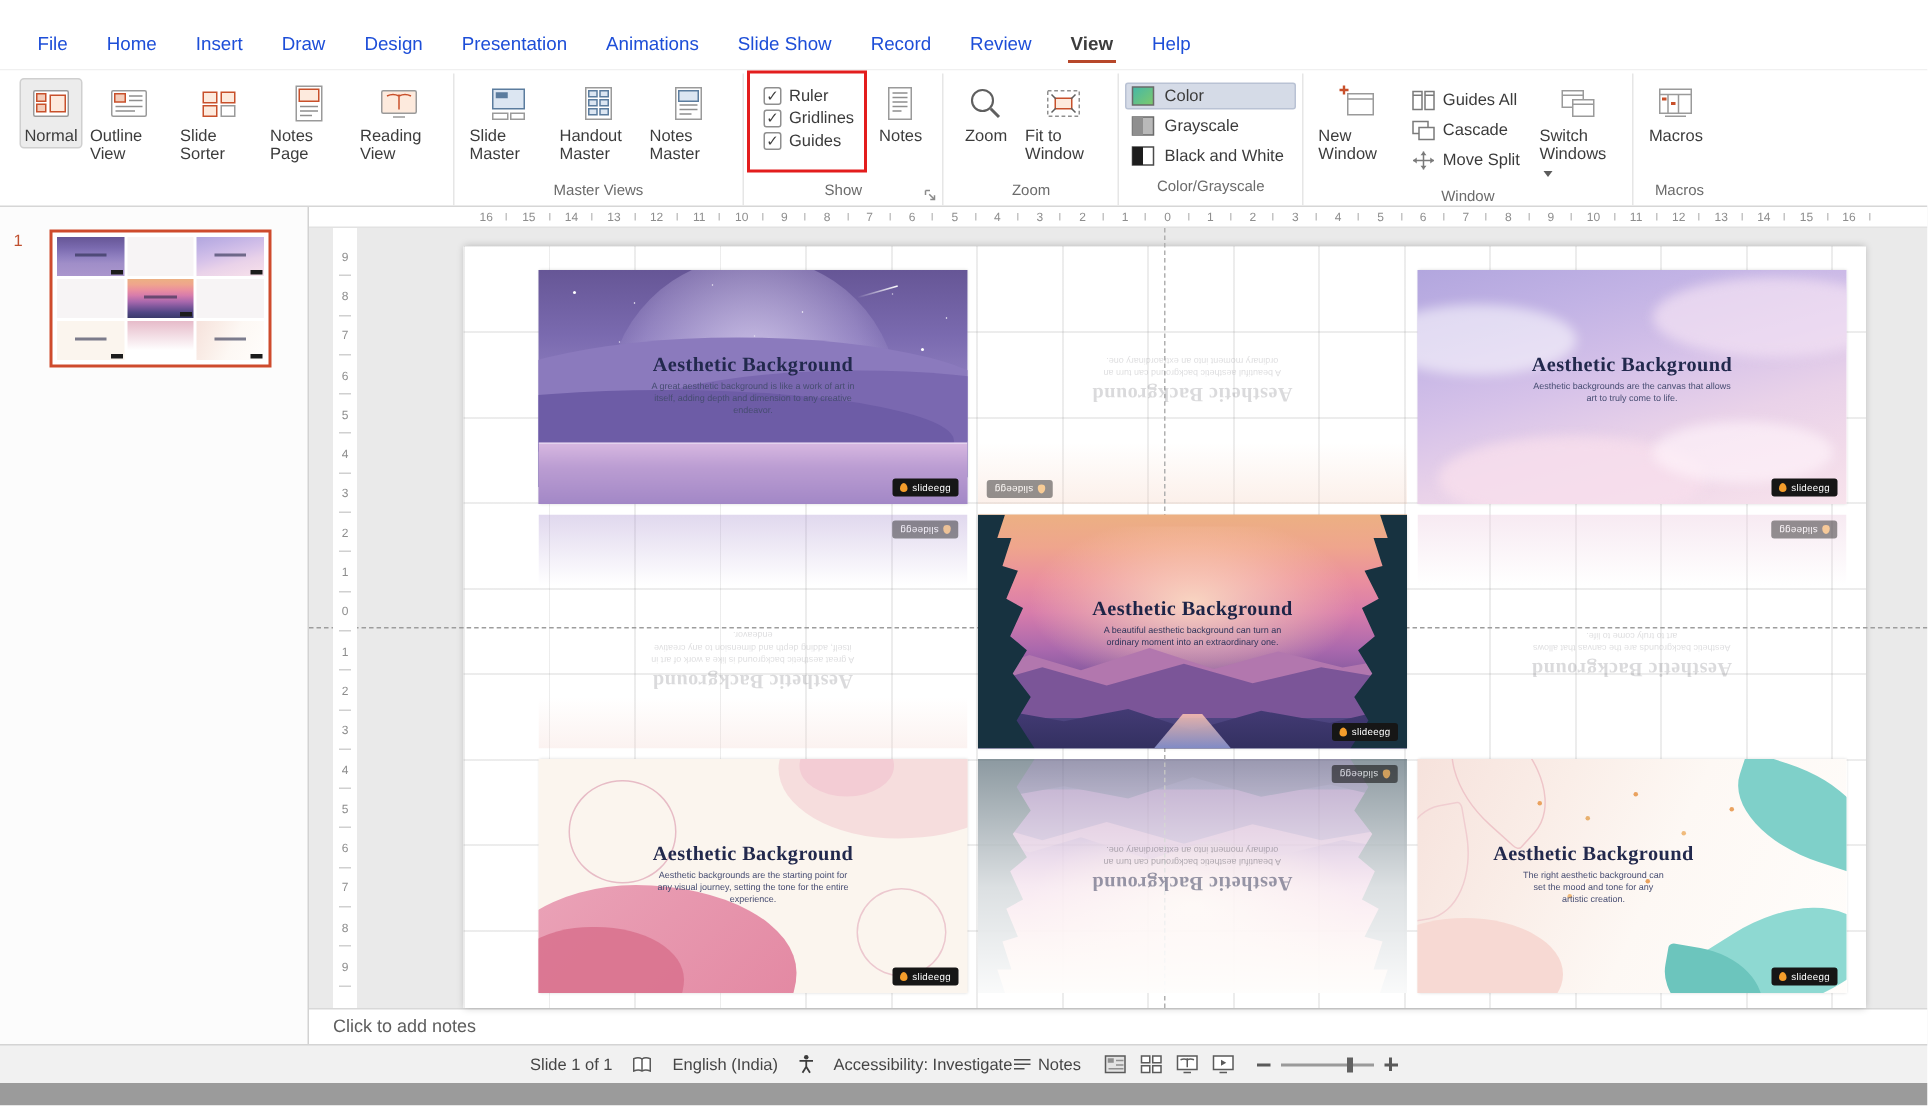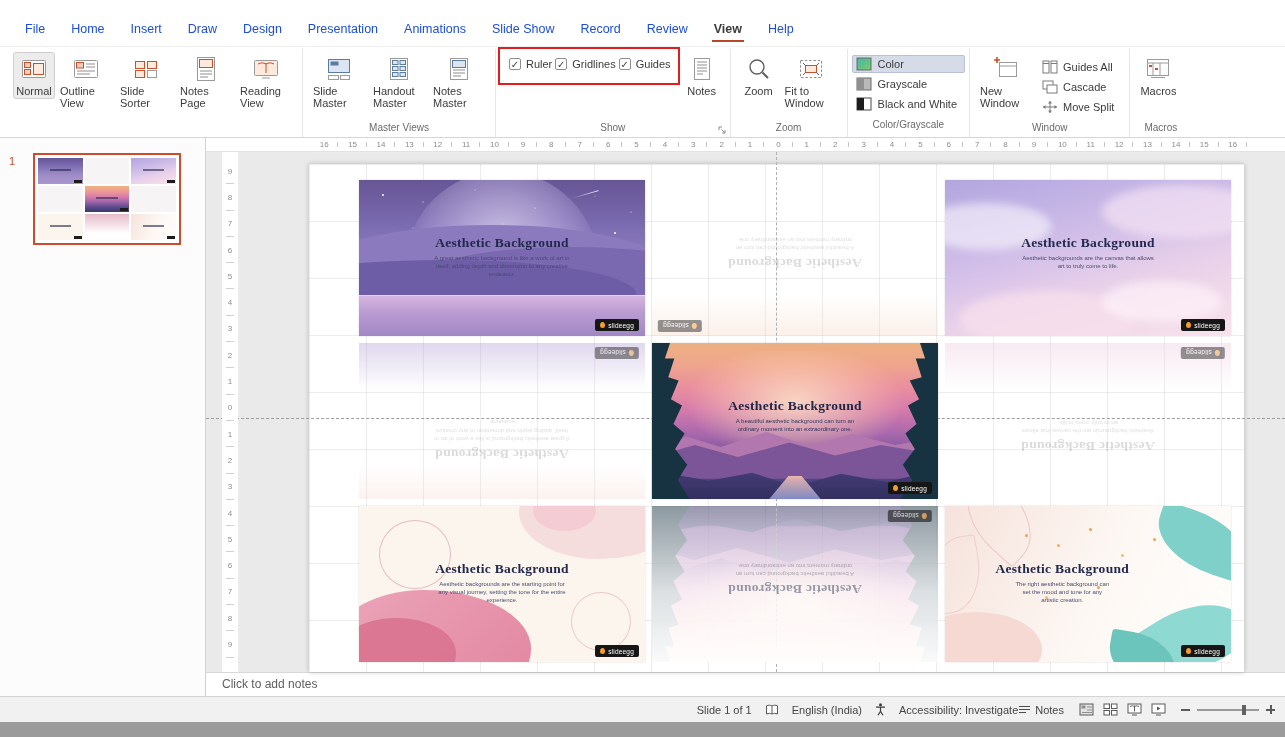--- a/index.html
+++ b/index.html
@@ -16,21 +16,21 @@
 .ribbon{height:91px;display:flex;align-items:stretch;border-bottom:1px solid #d6d6d6;background:#fff;padding:2px 4px 0 6px}
 .rgroup{display:flex;flex-direction:column;position:relative;padding:0 2px}
 .rgroup+.rgroup{border-left:1px solid #e6e6e6}
 .rgroup-content{flex:1;display:flex;align-items:flex-start;gap:2px;padding:3px 5px 0}
 .rgroup-caption{height:17px;font-size:10px;color:#6b6b6b;text-align:center;line-height:15px;position:relative;padding:0 12px;white-space:nowrap}
 .dlg{position:absolute;right:2px;bottom:3px}
 .rbtn{display:flex;flex-direction:column;align-items:center;gap:3px;padding:4px 3px 2px;border-radius:3px;min-width:42px;max-width:58px;text-align:left}
 .rbtn.active{background:#ececec;border:1px solid #cfcfcf;padding:3px 2px 1px}
 .rlbl{font-size:11px;color:#3c3c3c;line-height:1.12}
 .caret{display:inline-block;width:0;height:0;border-left:3.5px solid transparent;border-right:3.5px solid transparent;border-top:4px solid #5c5c5c;margin-left:3px;vertical-align:middle}
-.chk-col{position:relative;display:flex;flex-direction:row;justify-content:center;gap:3px;padding:4px 8px 4px 6px;margin-top:2px}
+.chk-col{position:relative;display:flex;flex-direction:column;justify-content:center;gap:3px;padding:4px 8px 4px 6px;margin-top:2px}
 .cbx{display:flex;align-items:center;gap:5px;font-size:11px;color:#3b3b3b;white-space:nowrap}
 .cbox{width:12px;height:12px;border:1px solid #8f8f8f;background:#fff;border-radius:2px;display:flex;align-items:center;justify-content:center;font-size:10px;color:#3f3f3f;flex:none}
 .cbox.checked::after{content:'\2713'}
 .red-annot{position:absolute;left:-5px;top:-7px;right:-1px;bottom:-11px;border:2px solid #e31d1d;pointer-events:none;z-index:20}
 .crow-col{display:flex;flex-direction:column;gap:2px;padding:4px 2px;margin-top:2px}
 .crow{display:flex;align-items:center;gap:6px;font-size:11px;color:#3b3b3b;padding:2px 8px 2px 4px;border-radius:2px;white-space:nowrap}
 .crow.active{background:#d5dbe7;border:1px solid #b9c2d4;padding:1px 7px 1px 3px}
 .wstack{display:flex;flex-direction:column;gap:2px;padding:4px 2px;margin-top:2px}
 .wrow{display:flex;align-items:center;gap:5px;font-size:11px;color:#3b3b3b;padding:2px 6px 2px 3px;white-space:nowrap}
 .sw16{width:16px;height:14px;flex:none}
@@ -139,21 +139,21 @@
 .wash-top-pink{top:0;height:30%;background:linear-gradient(180deg,rgba(236,205,224,.42),transparent)}
 .g-mid .slide-txt{top:48%}
 .reflect{position:absolute;inset:0;transform:scaleY(-1);opacity:.6}
 .reflect .rfill{position:absolute;inset:0;background:linear-gradient(180deg,#ecb083 0%,#efa58d 14%,#ea8f9e 28%,#d77cab 42%,#a968ad 58%,#7a569a 72%,#504683 86%,#3a3a6b 100%)}
 .whitefade{position:absolute;inset:0;background:linear-gradient(180deg,rgba(255,255,255,.18) 0%,rgba(255,255,255,.75) 55%,rgba(255,255,255,.96) 100%);z-index:3}
 .g-bottom .slide-txt{z-index:4;opacity:.45}
 .g-bottom .badge{z-index:4;opacity:.6}
 
 
 .notespane{height:24px;background:#fff;border-top:1px solid #d8d8d8;font-size:12px;color:#5e5e5e;line-height:23px;padding-left:16px;flex:none}
-.statusbar{height:26px;background:#f1f1f1;border-top:1px solid #d4d4d4;display:flex;align-items:center;justify-content:flex-end;padding:0 10px;font-size:11px;color:#454545}
+.statusbar{height:26px;background:#f1f1f1;border-top:1px solid #d4d4d4;display:flex;align-items:center;justify-content:center;padding:0 10px;font-size:11px;color:#454545}
 .sb-left,.sb-right{display:flex;align-items:center;gap:13px}
 .sb-acc{font-weight:normal}
 .sb-notes{display:flex;align-items:center;gap:4px}
 .sb-view{display:flex;align-items:center;gap:9px;margin:0 2px}
 .zoomctl{display:flex;align-items:center;gap:7px}
 .zminus{width:9px;height:2px;background:#5a5a5a}
 .zplus{position:relative;width:9px;height:9px}
 .zplus::before{content:'';position:absolute;left:0;right:0;top:3.5px;height:2px;background:#5a5a5a}
 .zplus::after{content:'';position:absolute;top:0;bottom:0;left:3.5px;width:2px;background:#5a5a5a}
 .ztrack{width:62px;height:2px;background:#9a9a9a;position:relative}
@@ -412,20 +412,30 @@
         </div>
         <div class="wrow">
           <span class="sw16">
               <svg width="16" height="14" viewBox="0 0 16 14">
                 <path d="M8 1v12M1 7h14" stroke="#7a7a7a"></path>
                 <path d="M8 1l-2 2.5h4zM8 13l-2-2.5h4zM1 7l2.5-2v4zM15 7l-2.5-2v4z" fill="#7a7a7a"></path>
               </svg>
             </span>
           <span>Move Split</span>
         </div>
+      </div>
+      <div class="rbtn">
+        <span>
+            <svg width="26" height="26" viewBox="0 0 26 26">
+              <rect x="2.5" y="4.5" width="14" height="11" fill="#fff" stroke="#9a9a9a"></rect>
+              <rect x="9.5" y="10.5" width="14" height="11" fill="#fff" stroke="#9a9a9a"></rect>
+              <path d="M2.5 7.5h14M9.5 13.5h14" stroke="#9a9a9a"></path>
+            </svg>
+          </span>
+        <span class="rlbl"><span>Switch Windows</span><span class="caret"></span></span>
       </div>
     </div>
     <div class="rgroup-caption">Window</div>
   </div>
 
   <div class="rgroup">
     <div class="rgroup-content">
       <div class="rbtn">
         <span>
             <svg width="26" height="26" viewBox="0 0 26 26">

